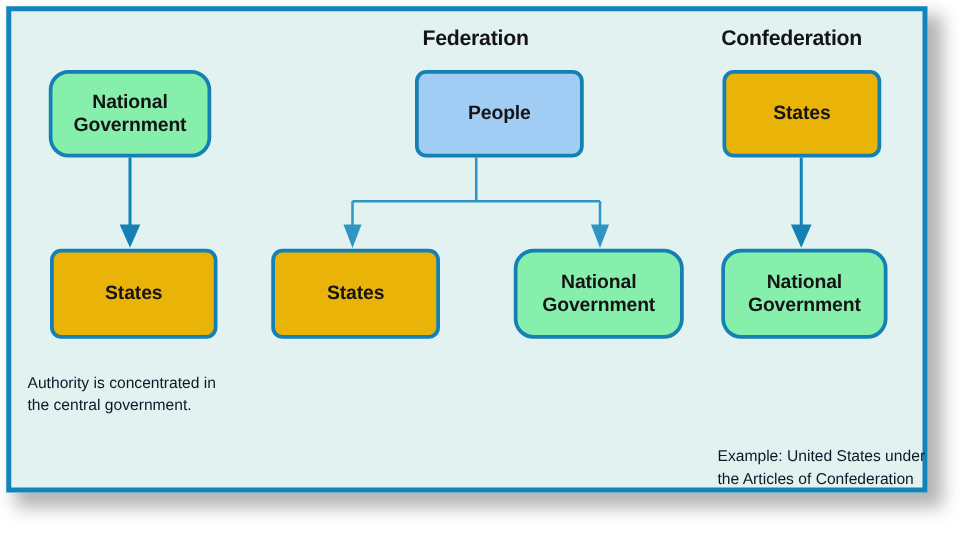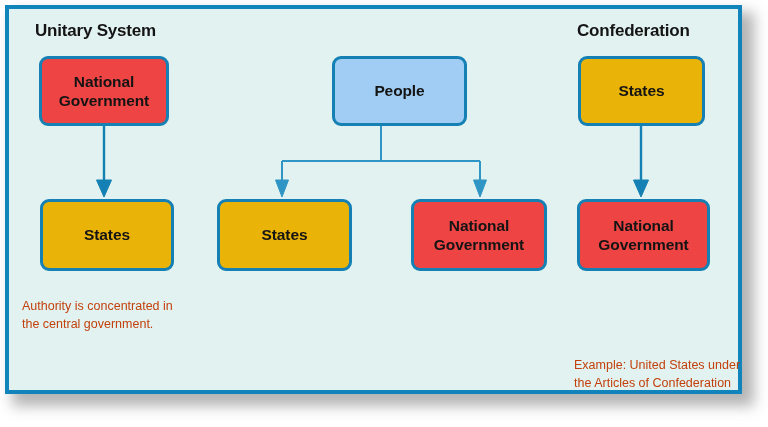--- a/index.html
+++ b/index.html
@@ -66,21 +66,21 @@
     display: flex;
     align-items: center;
     justify-content: center;
     text-align: center;
     font-size: 15.5px;
     font-weight: bold;
     color: #141414;
     line-height: 1.25;
     letter-spacing: -0.1px;
   }
-  .node.green  { background: #ef4444; }
+  .node.green  { background: #86efac; border-radius: 16px; }
   .node.yellow { background: #eab308; }
   .node.blue   { background: #a1cdf4; }
 
   
   #u-national { left: 30px;  top: 47px;  width: 130px; height: 70px; }
   #u-states   { left: 31px;  top: 190px; width: 134px; height: 72px; }
 
   
   #f-people   { left: 305px; top: 47px;  width: 135px; height: 70px; margin-left: 18px; }
   #f-states   { left: 208px; top: 190px; width: 135px; height: 72px; }
@@ -96,41 +96,41 @@
     left: 0; top: 0;
     width: 768px;
     height: 427px;
     pointer-events: none;
   }
 
   
   .caption-block {
     position: absolute;
     font-size: 12.5px;
-    color: #c2410c;
+    color: #0f172a;
     line-height: 1.42;
     white-space: pre-line;
   }
   #cap-unitary-desc      { left: 13px;  top: 289px; width: 215px; }
   #cap-unitary-examples  { left: 13px;  top: 348px; width: 215px; }
   #cap-federation-desc   { left: 268px; top: 289px; width: 235px; }
   #cap-federation-examples{left: 268px; top: 348px; width: 235px; }
   #cap-confed-desc       { left: 541px; top: 289px; width: 215px; }
   #cap-confed-examples   { left: 565px; top: 348px; width: 215px; }
 </style>
 </head>
 <body>
 
 <div id="diagram-root">
 
   <div class="panel-shadow"></div>
 
   <div class="panel">
 
-    <div class="column-title" id="title-unitary">Unitary System</div>
+    <div class="column-title" id="title-federation">Federation</div>
     <div class="column-title" id="title-confederation">Confederation</div>
 
     <svg id="connectors" viewBox="0 0 768 427" xmlns="http://www.w3.org/2000/svg">
 
       <g stroke="#1480b4" fill="#1480b4">
         <line x1="95" y1="117" x2="95" y2="172" stroke-width="2.4"></line>
         <polygon points="87.5,171 102.5,171 95,188"></polygon>
       </g>
 
       <g stroke="#2f95c4" fill="#2f95c4">

